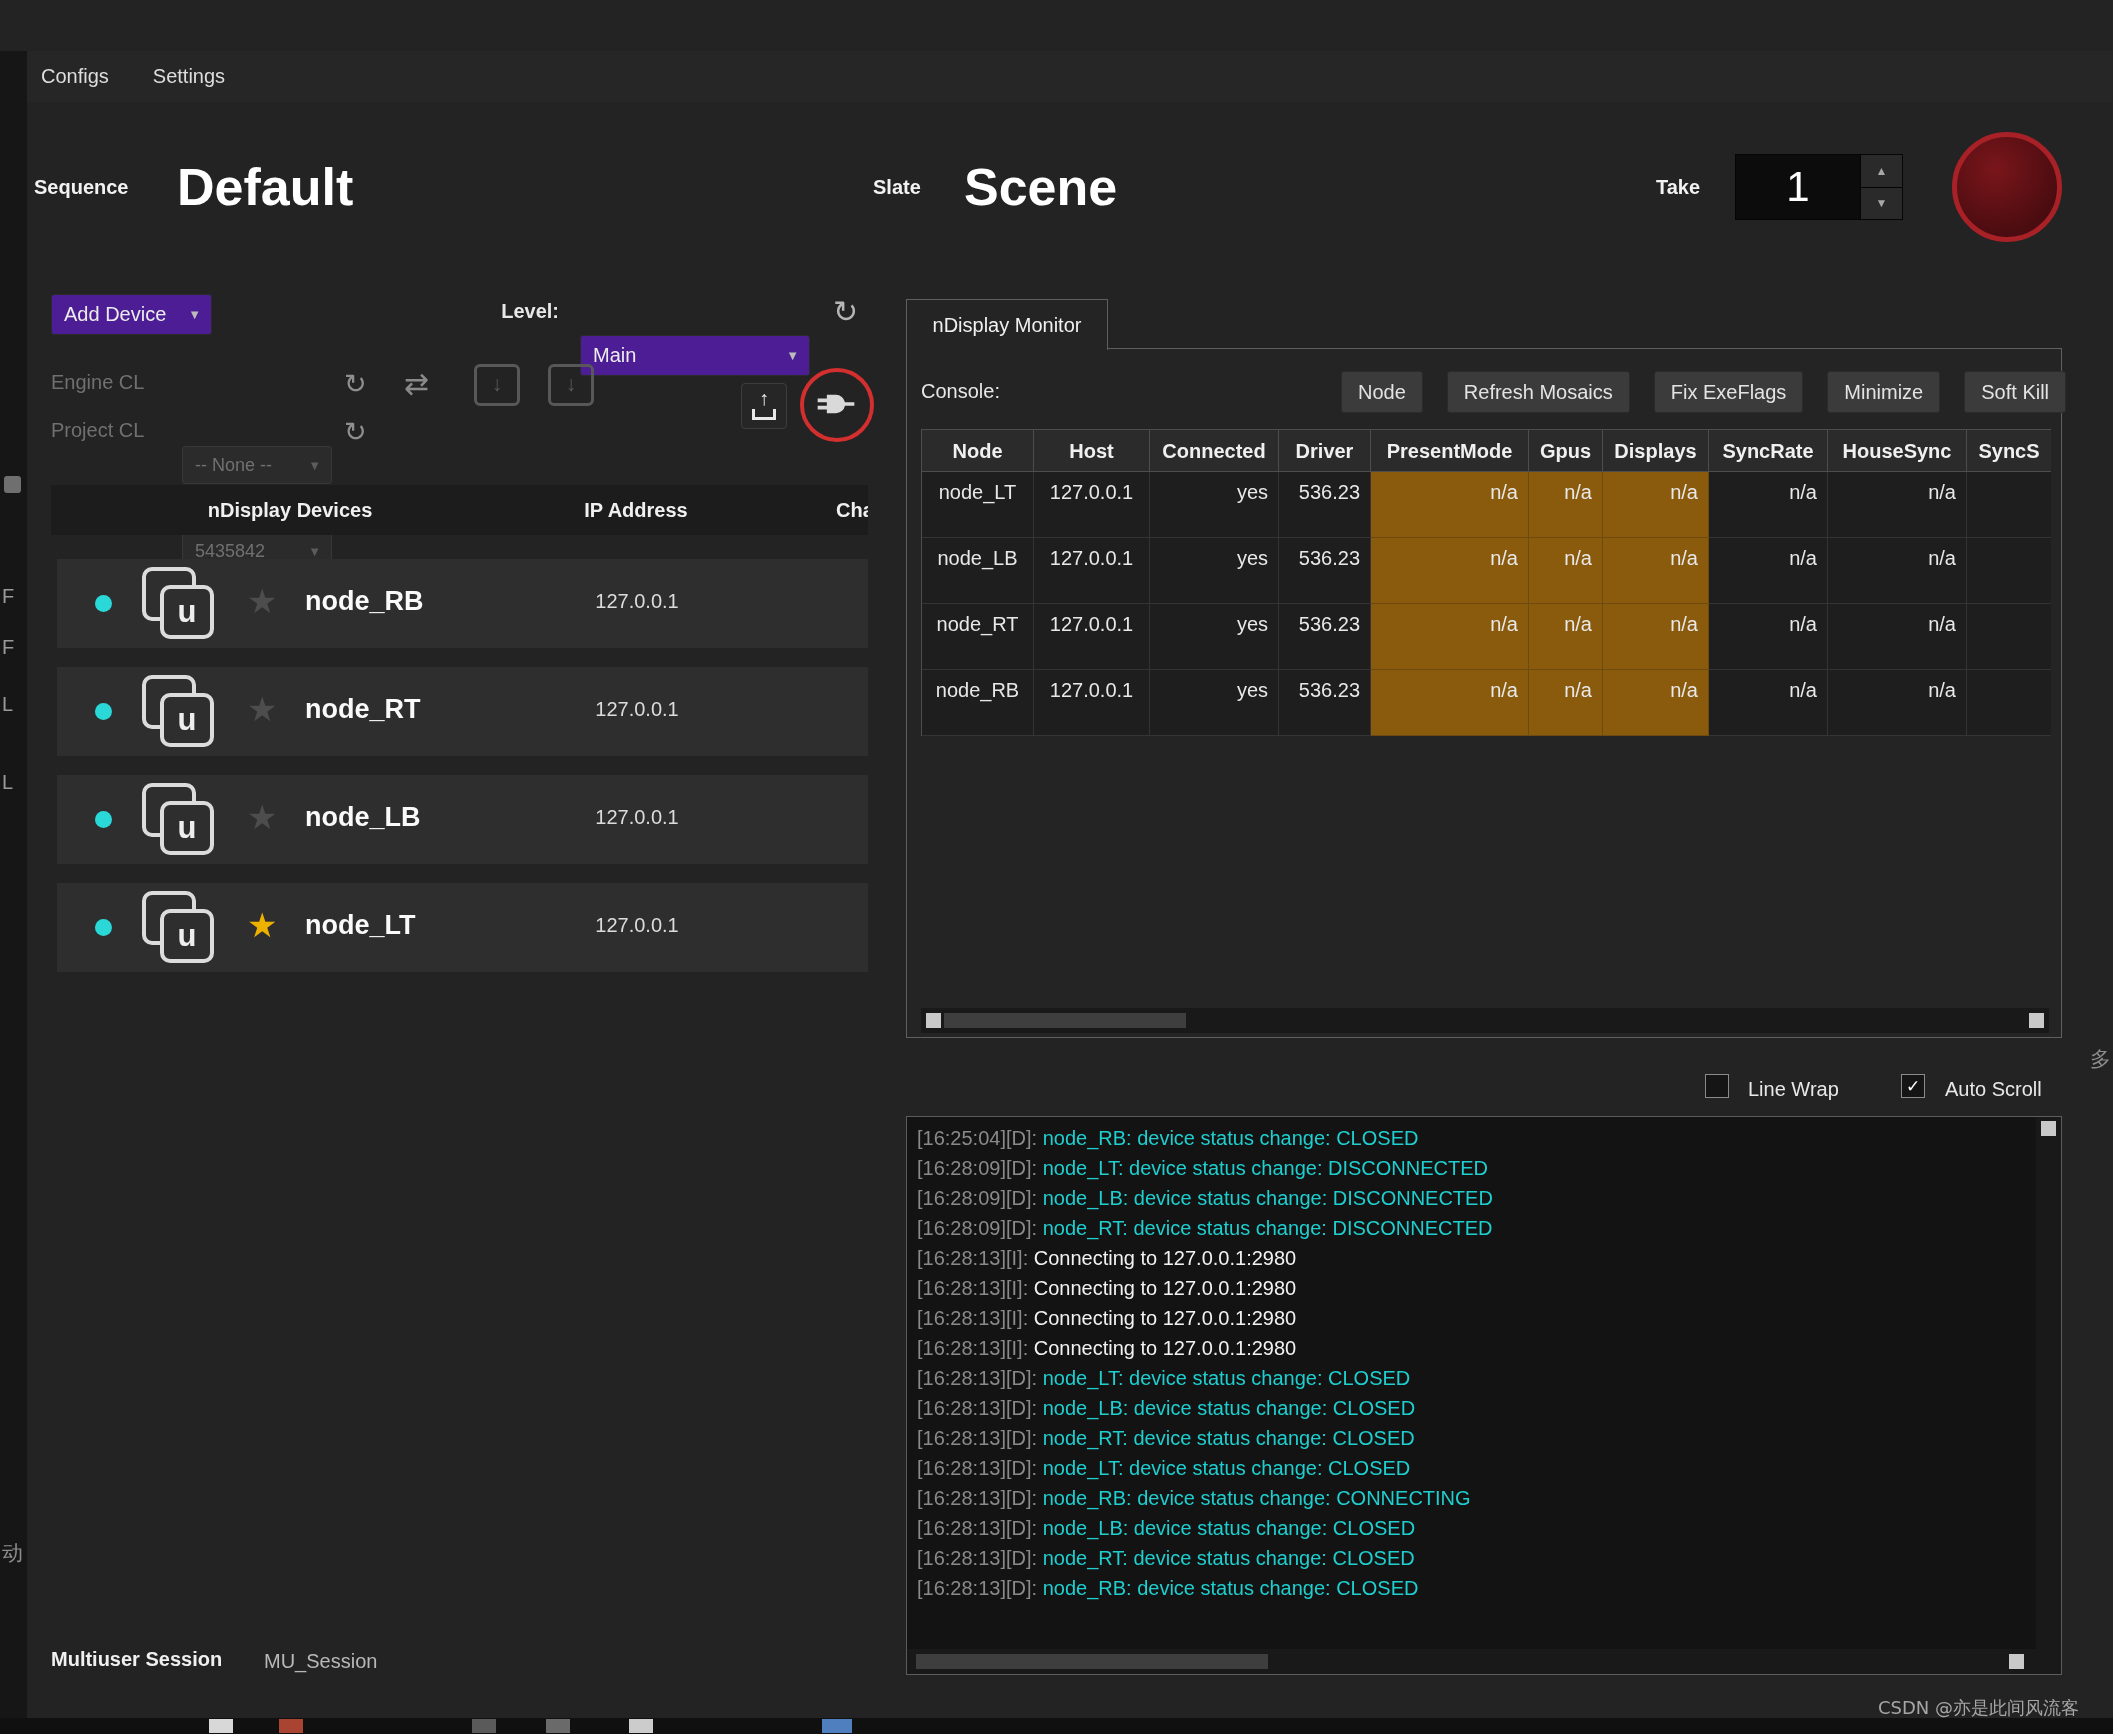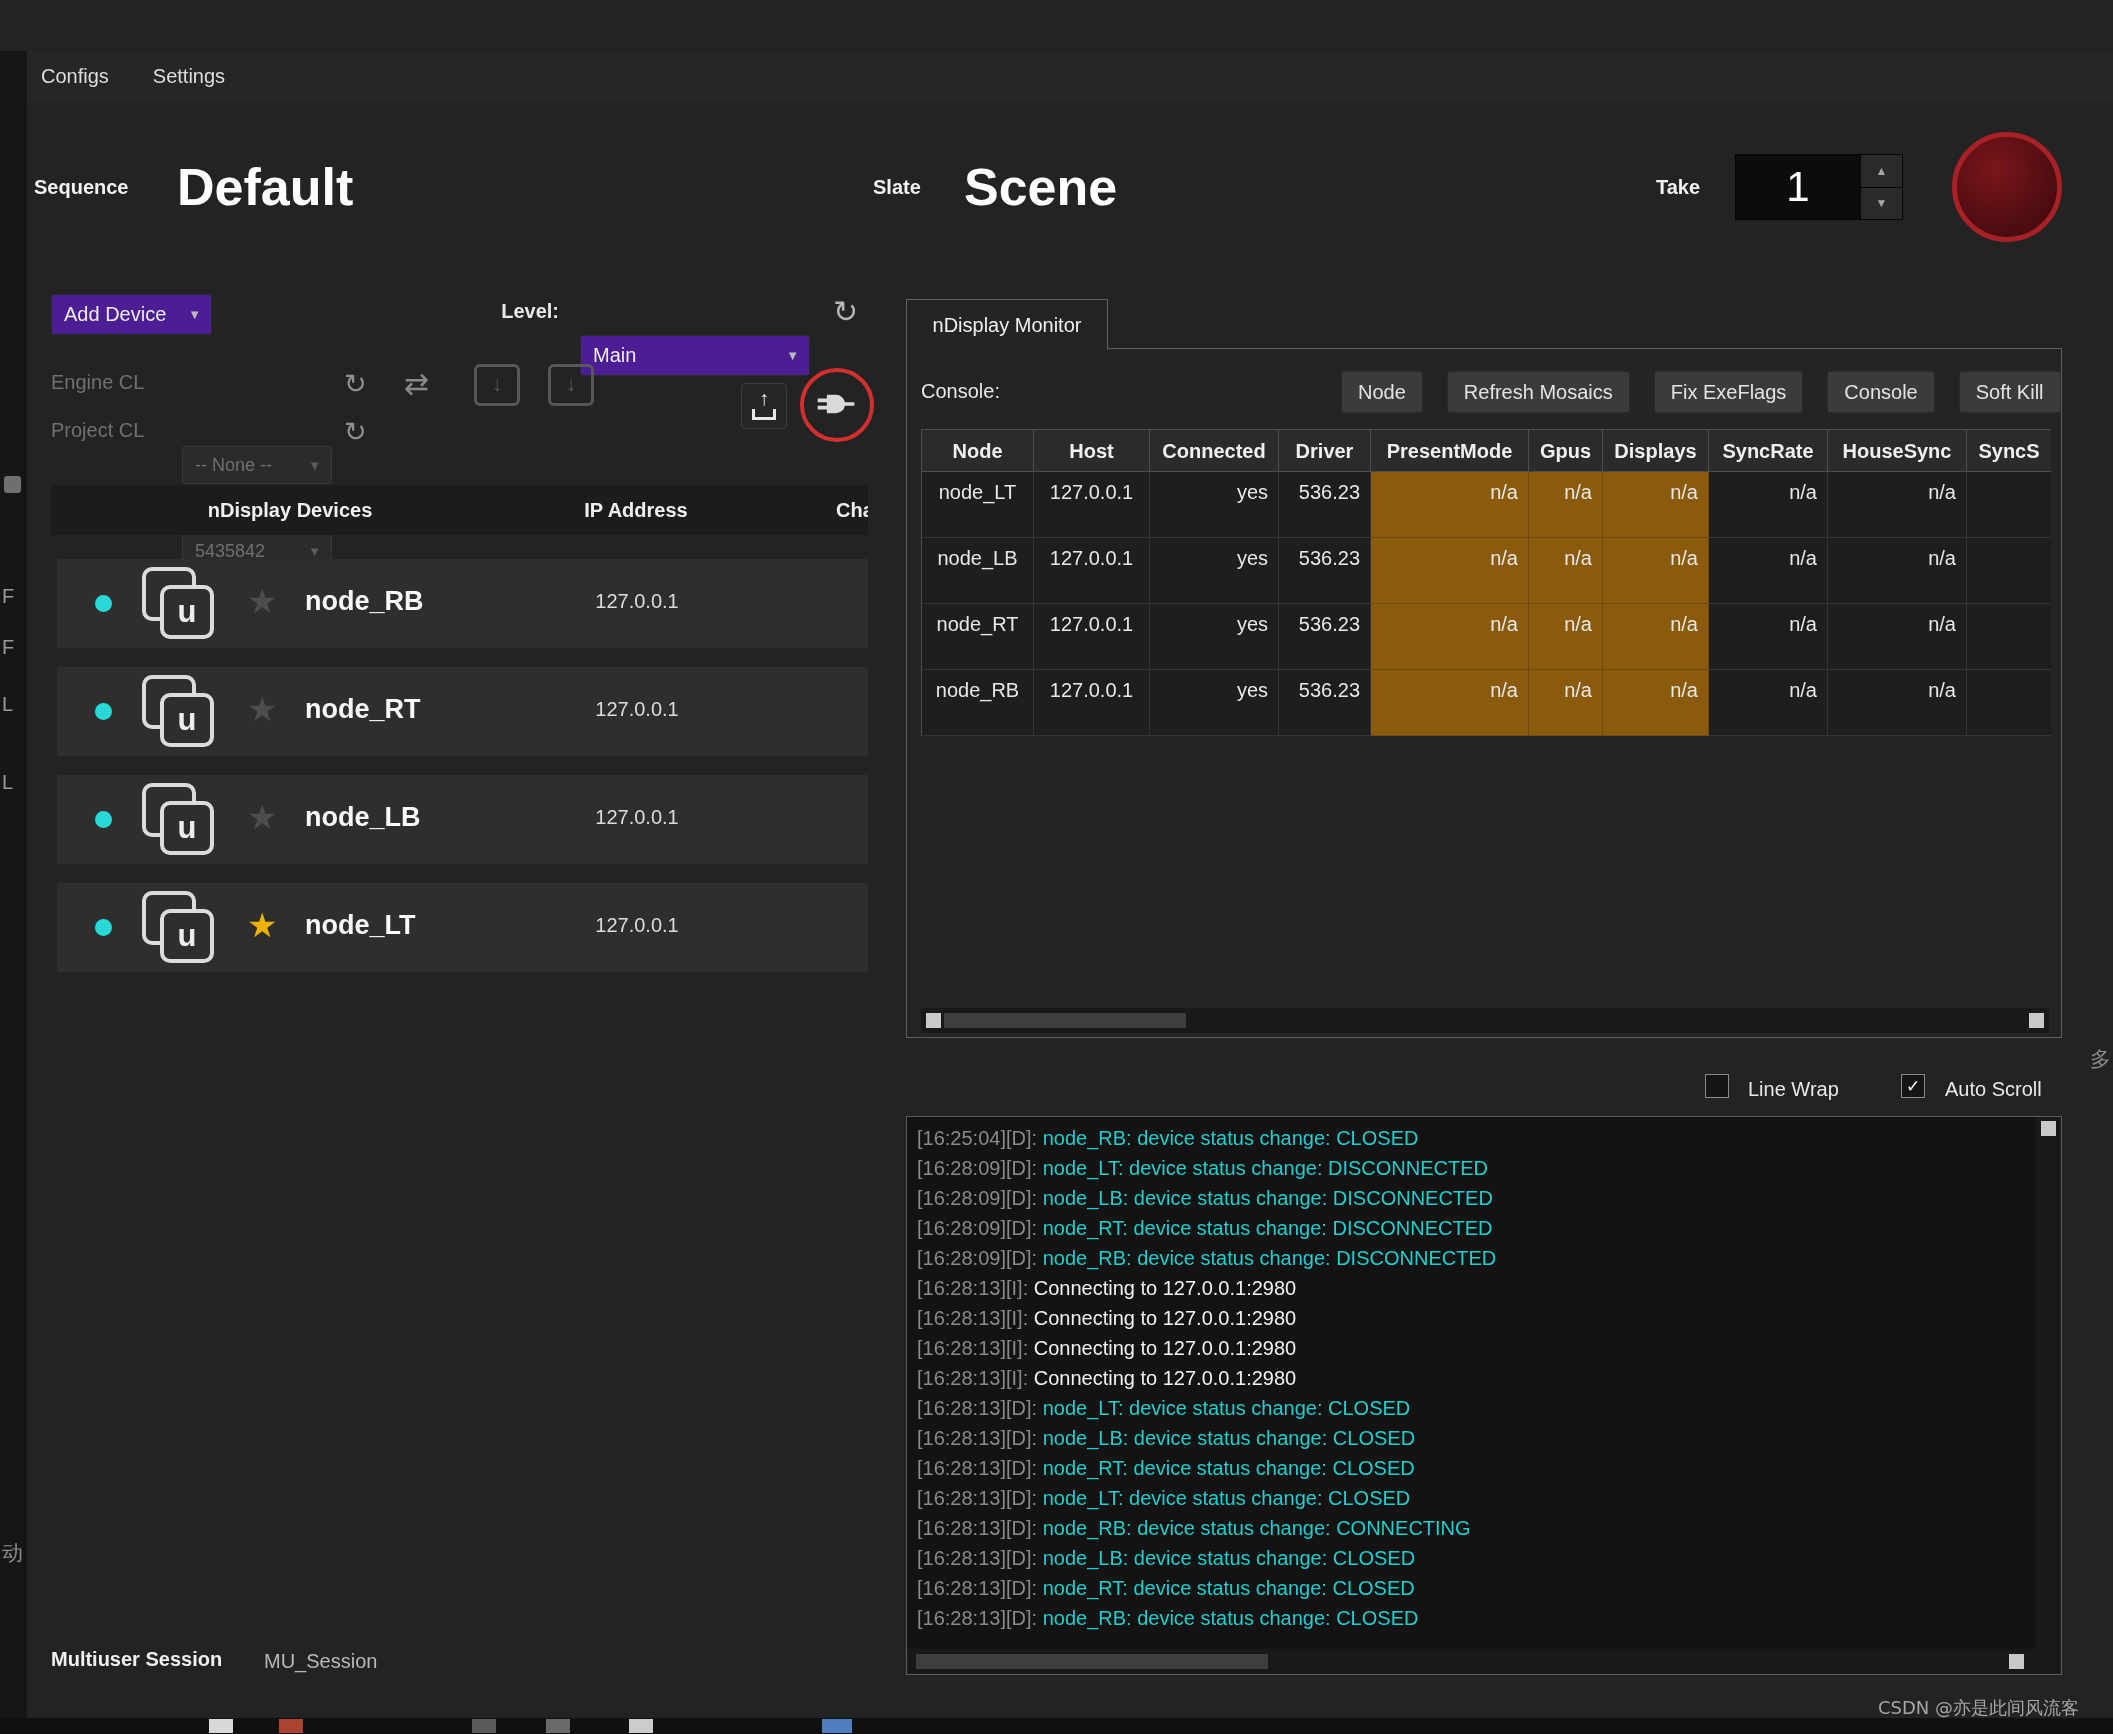--- a/index.html
+++ b/index.html
@@ -248,21 +248,21 @@
   <div class="monitor-panel"></div>
   <span class="lbl" style="left:921px;top:380px;">Console:</span>
   <div class="dd dark abs" style="left:1028px;top:371px;width:297px;height:42px;">
     <span></span>
     <span class="chev">▼</span>
   </div>
   <div class="console-btns">
     <span class="btn">Node</span>
     <span class="btn">Refresh Mosaics</span>
     <span class="btn">Fix ExeFlags</span>
-    <span class="btn">Console</span>
+    <span class="btn">Minimize</span>
     <span class="btn">Soft Kill</span>
   </div>
 
   <div class="mon-table">
     <div id="monitor-header">
         <div class="mcell mhead" style="width: 112px;">Node</div>
         <div class="mcell mhead" style="width: 116px;">Host</div>
         <div class="mcell mhead" style="width: 129px;">Connected</div>
         <div class="mcell mhead" style="width: 92px;">Driver</div>
         <div class="mcell mhead" style="width: 158px;">PresentMode</div>
@@ -337,21 +337,20 @@
   <span class="lbl" style="left:1748px;top:1078px;">Line Wrap</span>
   <span class="checkbox" style="left:1901px;top:1074px;" id="autoscroll-box">✓</span>
   <span class="lbl" style="left:1945px;top:1078px;">Auto Scroll</span>
 
   <div class="log-box">
     <div id="log-lines">
         <div class="log-line"><span class="log-time">[16:25:04][D]: </span><span class="log-msg debug">node_RB: device status change: CLOSED</span></div>
         <div class="log-line"><span class="log-time">[16:28:09][D]: </span><span class="log-msg debug">node_LT: device status change: DISCONNECTED</span></div>
         <div class="log-line"><span class="log-time">[16:28:09][D]: </span><span class="log-msg debug">node_LB: device status change: DISCONNECTED</span></div>
         <div class="log-line"><span class="log-time">[16:28:09][D]: </span><span class="log-msg debug">node_RT: device status change: DISCONNECTED</span></div>
-        <div class="log-line"><span class="log-time">[16:28:09][D]: </span><span class="log-msg debug">node_RB: device status change: DISCONNECTED</span></div>
         <div class="log-line"><span class="log-time">[16:28:13][I]: </span><span class="log-msg info">Connecting to 127.0.0.1:2980</span></div>
         <div class="log-line"><span class="log-time">[16:28:13][I]: </span><span class="log-msg info">Connecting to 127.0.0.1:2980</span></div>
         <div class="log-line"><span class="log-time">[16:28:13][I]: </span><span class="log-msg info">Connecting to 127.0.0.1:2980</span></div>
         <div class="log-line"><span class="log-time">[16:28:13][I]: </span><span class="log-msg info">Connecting to 127.0.0.1:2980</span></div>
         <div class="log-line"><span class="log-time">[16:28:13][D]: </span><span class="log-msg debug">node_LT: device status change: CLOSED</span></div>
         <div class="log-line"><span class="log-time">[16:28:13][D]: </span><span class="log-msg debug">node_LB: device status change: CLOSED</span></div>
         <div class="log-line"><span class="log-time">[16:28:13][D]: </span><span class="log-msg debug">node_RT: device status change: CLOSED</span></div>
         <div class="log-line"><span class="log-time">[16:28:13][D]: </span><span class="log-msg debug">node_LT: device status change: CLOSED</span></div>
         <div class="log-line"><span class="log-time">[16:28:13][D]: </span><span class="log-msg debug">node_RB: device status change: CONNECTING</span></div>
         <div class="log-line"><span class="log-time">[16:28:13][D]: </span><span class="log-msg debug">node_LB: device status change: CLOSED</span></div>

